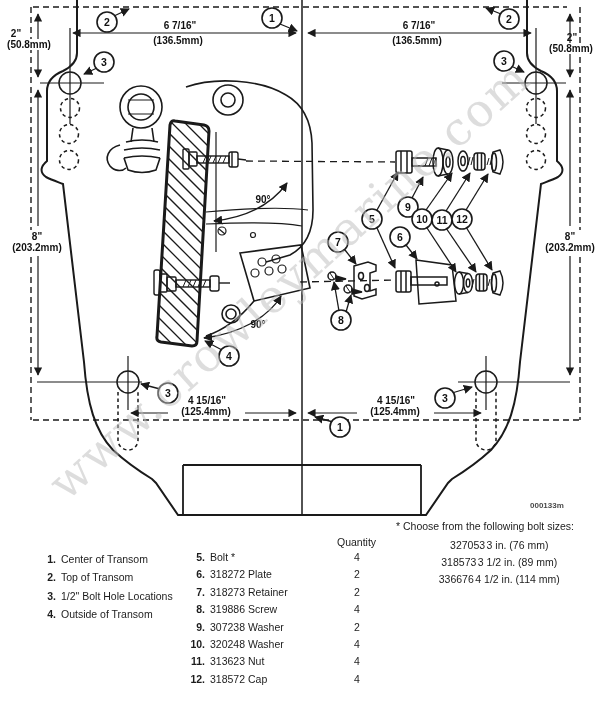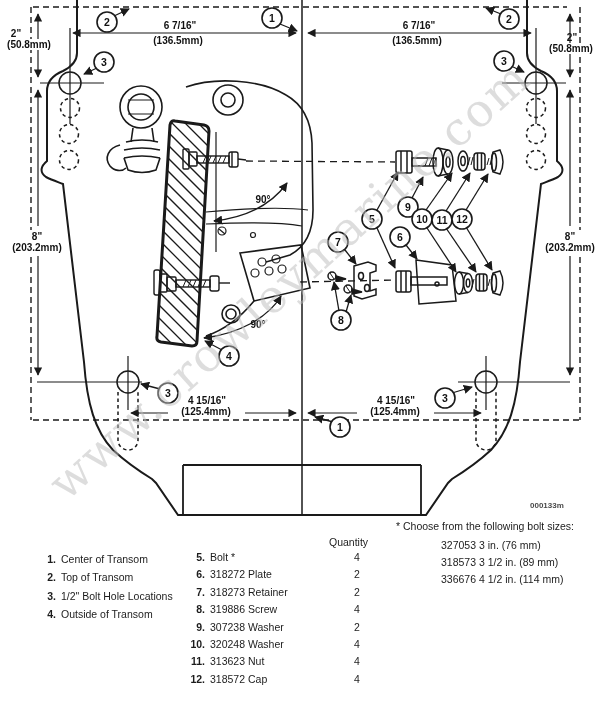--- a/index.html
+++ b/index.html
@@ -8,28 +8,28 @@
   #drawing{position:absolute;left:0;top:0;}
   .ln{stroke:#1a1a1a;fill:none;}
   text{font-family:"Liberation Sans",sans-serif;fill:#111;}
   .dimtxt{font-size:10px;font-weight:bold;text-anchor:middle;}
   .cotxt{font-size:10.5px;font-weight:bold;text-anchor:middle;}
   .doccode{font-size:8px;font-weight:bold;fill:#4a4a4a;}
   .wm{font-family:"DejaVu Serif",serif;font-size:46px;fill:#bdbdbd;opacity:.5;
       text-anchor:middle;letter-spacing:2px;}
   
   .plist{position:absolute;left:0;top:0;width:600px;height:703px;font-size:10.5px;}
-  .qty-head{position:absolute;left:329px;top:536px;}
+  .qty-head{position:absolute;left:337px;top:536px;}
   .loc-col{position:absolute;left:40px;top:550px;}
   .loc-col .row{height:18.4px;line-height:18.4px;white-space:nowrap;}
   .parts-col{position:absolute;left:182px;top:549px;width:210px;}
   .parts-col .row{height:17.4px;line-height:17.4px;position:relative;white-space:nowrap;}
   .note-col{position:absolute;left:396px;top:519px;}
   .note-col .hdr{line-height:14px;white-space:nowrap;}
-  .sizes{margin-top:4px;margin-left:45px;}
+  .sizes{margin-top:4px;margin-left:27px;text-align:center;}
   .size-row{height:17px;line-height:17px;white-space:nowrap;}
   .pn{display:inline-block;width:38px;}
   .n{font-weight:bold;display:inline-block;text-align:right;}
   .loc-col .n{width:16px;}
   .parts-col .n{width:23px;}
   .lbl{margin-left:5px;text-align:center;}
   .q{position:absolute;left:167px;width:16px;text-align:center;}
 </style>
 </head>
 <body>

